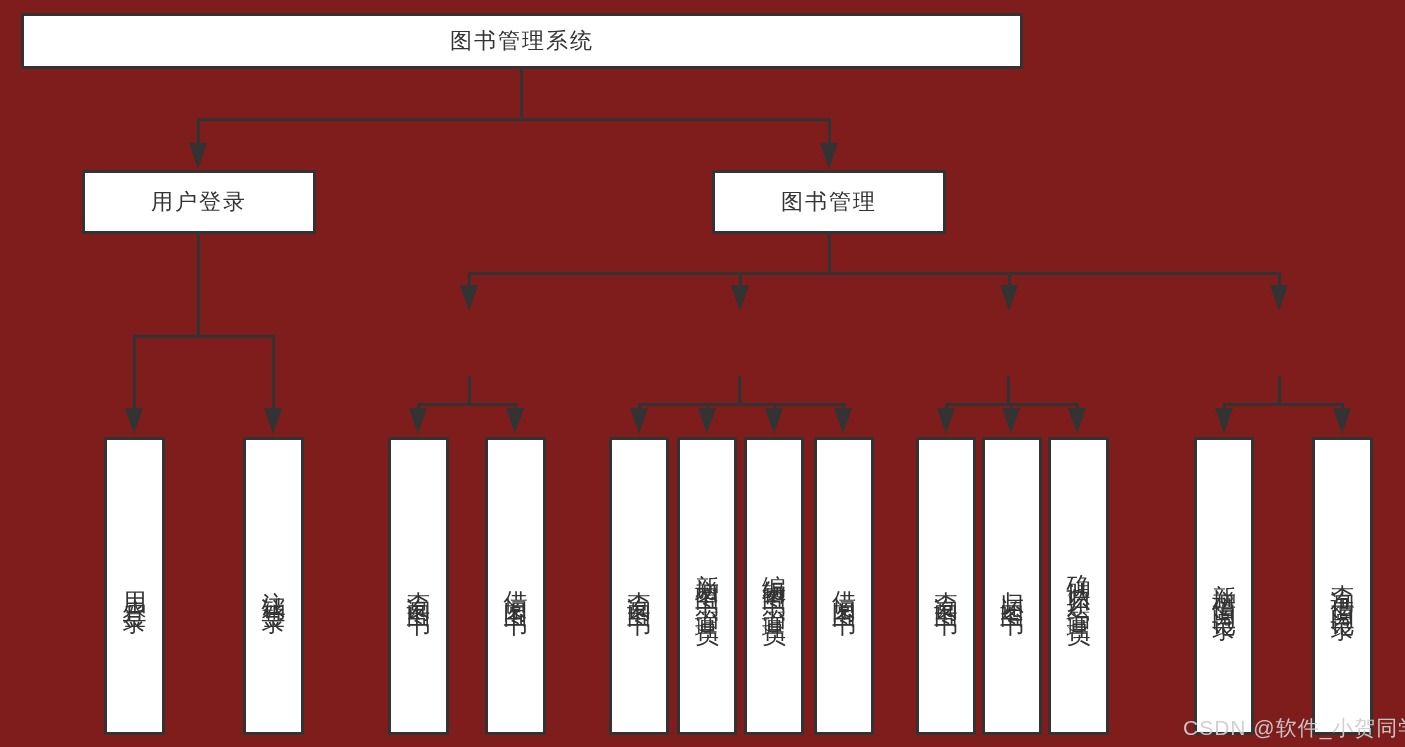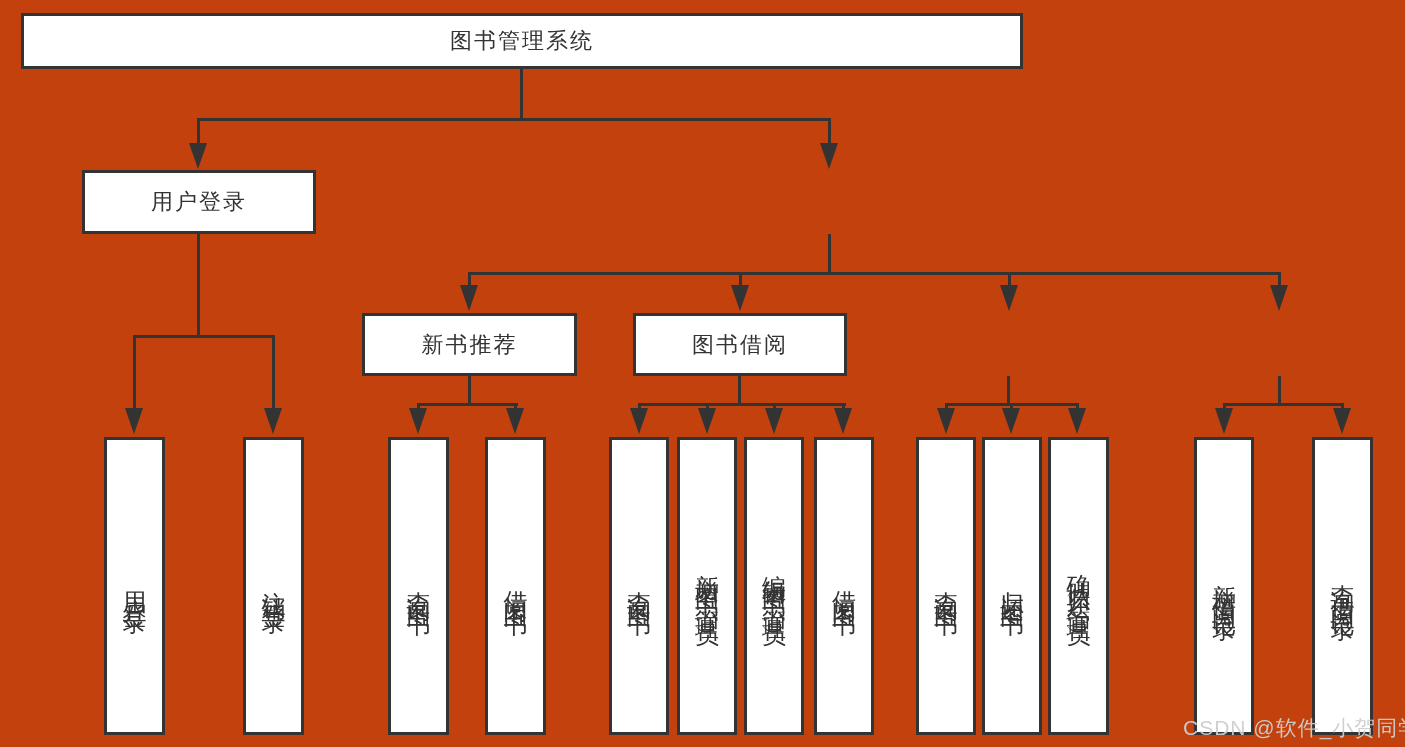--- a/index.html
+++ b/index.html
@@ -1,17 +1,17 @@
 <!DOCTYPE html>
 <html><head>
 <meta charset="utf-8">
 <style>
   html,body{margin:0;padding:0;background:#fff;}
   #canvas{
-    position:relative;width:1405px;height:747px;background:#c2410c;
+    position:relative;width:1405px;height:747px;background:#7f1d1d;
     font-family:"Liberation Sans","DejaVu Sans",sans-serif;color:#333;overflow:hidden;
   }
   .box{
     position:absolute;border:3px solid #333;background:#fff;box-sizing:border-box;
     display:flex;align-items:center;justify-content:center;
     font-size:22px;letter-spacing:2px;color:#333;white-space:nowrap;
   }
   .vbox{
     position:absolute;border:3px solid #333;background:#fff;box-sizing:border-box;
     display:flex;align-items:center;justify-content:center;
@@ -39,41 +39,40 @@
   <div class="box" style="left:21px;top:13px;width:1002px;height:56px;">图书管理系统</div>
 
   <div class="vline" style="left:520px;top:68px;height:52px;"></div>
   <div class="hline" style="left:197px;top:118px;width:634px;"></div>
   <div class="vline" style="left:197px;top:118px;height:28px;"></div>
   <div class="ahead" style="left:189px;top:143px;"></div>
   <div class="vline" style="left:828px;top:118px;height:28px;"></div>
   <div class="ahead" style="left:820px;top:143px;"></div>
 
   <div class="box" style="left:82px;top:170px;width:234px;height:64px;">用户登录</div>
+  <div class="box" style="left:712px;top:170px;width:234px;height:64px;">图书管理</div>
 
   <div class="vline" style="left:197px;top:234px;height:104px;"></div>
   <div class="hline" style="left:133px;top:335px;width:142px;"></div>
   <div class="vline" style="left:133px;top:335px;height:75px;"></div>
   <div class="ahead" style="left:125px;top:408px;"></div>
   <div class="vline" style="left:272px;top:335px;height:75px;"></div>
   <div class="ahead" style="left:264px;top:408px;"></div>
 
   <div class="vline" style="left:828px;top:234px;height:41px;"></div>
   <div class="hline" style="left:468px;top:272px;width:813px;"></div>
   <div class="vline" style="left:468px;top:272px;height:16px;"></div>
   <div class="ahead" style="left:460px;top:285px;"></div>
   <div class="vline" style="left:739px;top:272px;height:16px;"></div>
   <div class="ahead" style="left:731px;top:285px;"></div>
   <div class="vline" style="left:1008px;top:272px;height:16px;"></div>
   <div class="ahead" style="left:1000px;top:285px;"></div>
   <div class="vline" style="left:1278px;top:272px;height:16px;"></div>
   <div class="ahead" style="left:1270px;top:285px;"></div>
 
-  <div class="box" style="left:362px;top:313px;width:215px;height:63px;">新书推荐</div>
-  <div class="box" style="left:633px;top:313px;width:214px;height:63px;">图书借阅</div>
 
   <div class="vline" style="left:468px;top:376px;height:30px;"></div>
   <div class="hline" style="left:417px;top:403px;width:101px;"></div>
   <div class="vline" style="left:417px;top:403px;height:8px;"></div>
   <div class="ahead" style="left:409px;top:408px;"></div>
   <div class="vline" style="left:514px;top:403px;height:8px;"></div>
   <div class="ahead" style="left:506px;top:408px;"></div>
 
   <div class="vline" style="left:738px;top:376px;height:30px;"></div>
   <div class="hline" style="left:638px;top:403px;width:208px;"></div>

